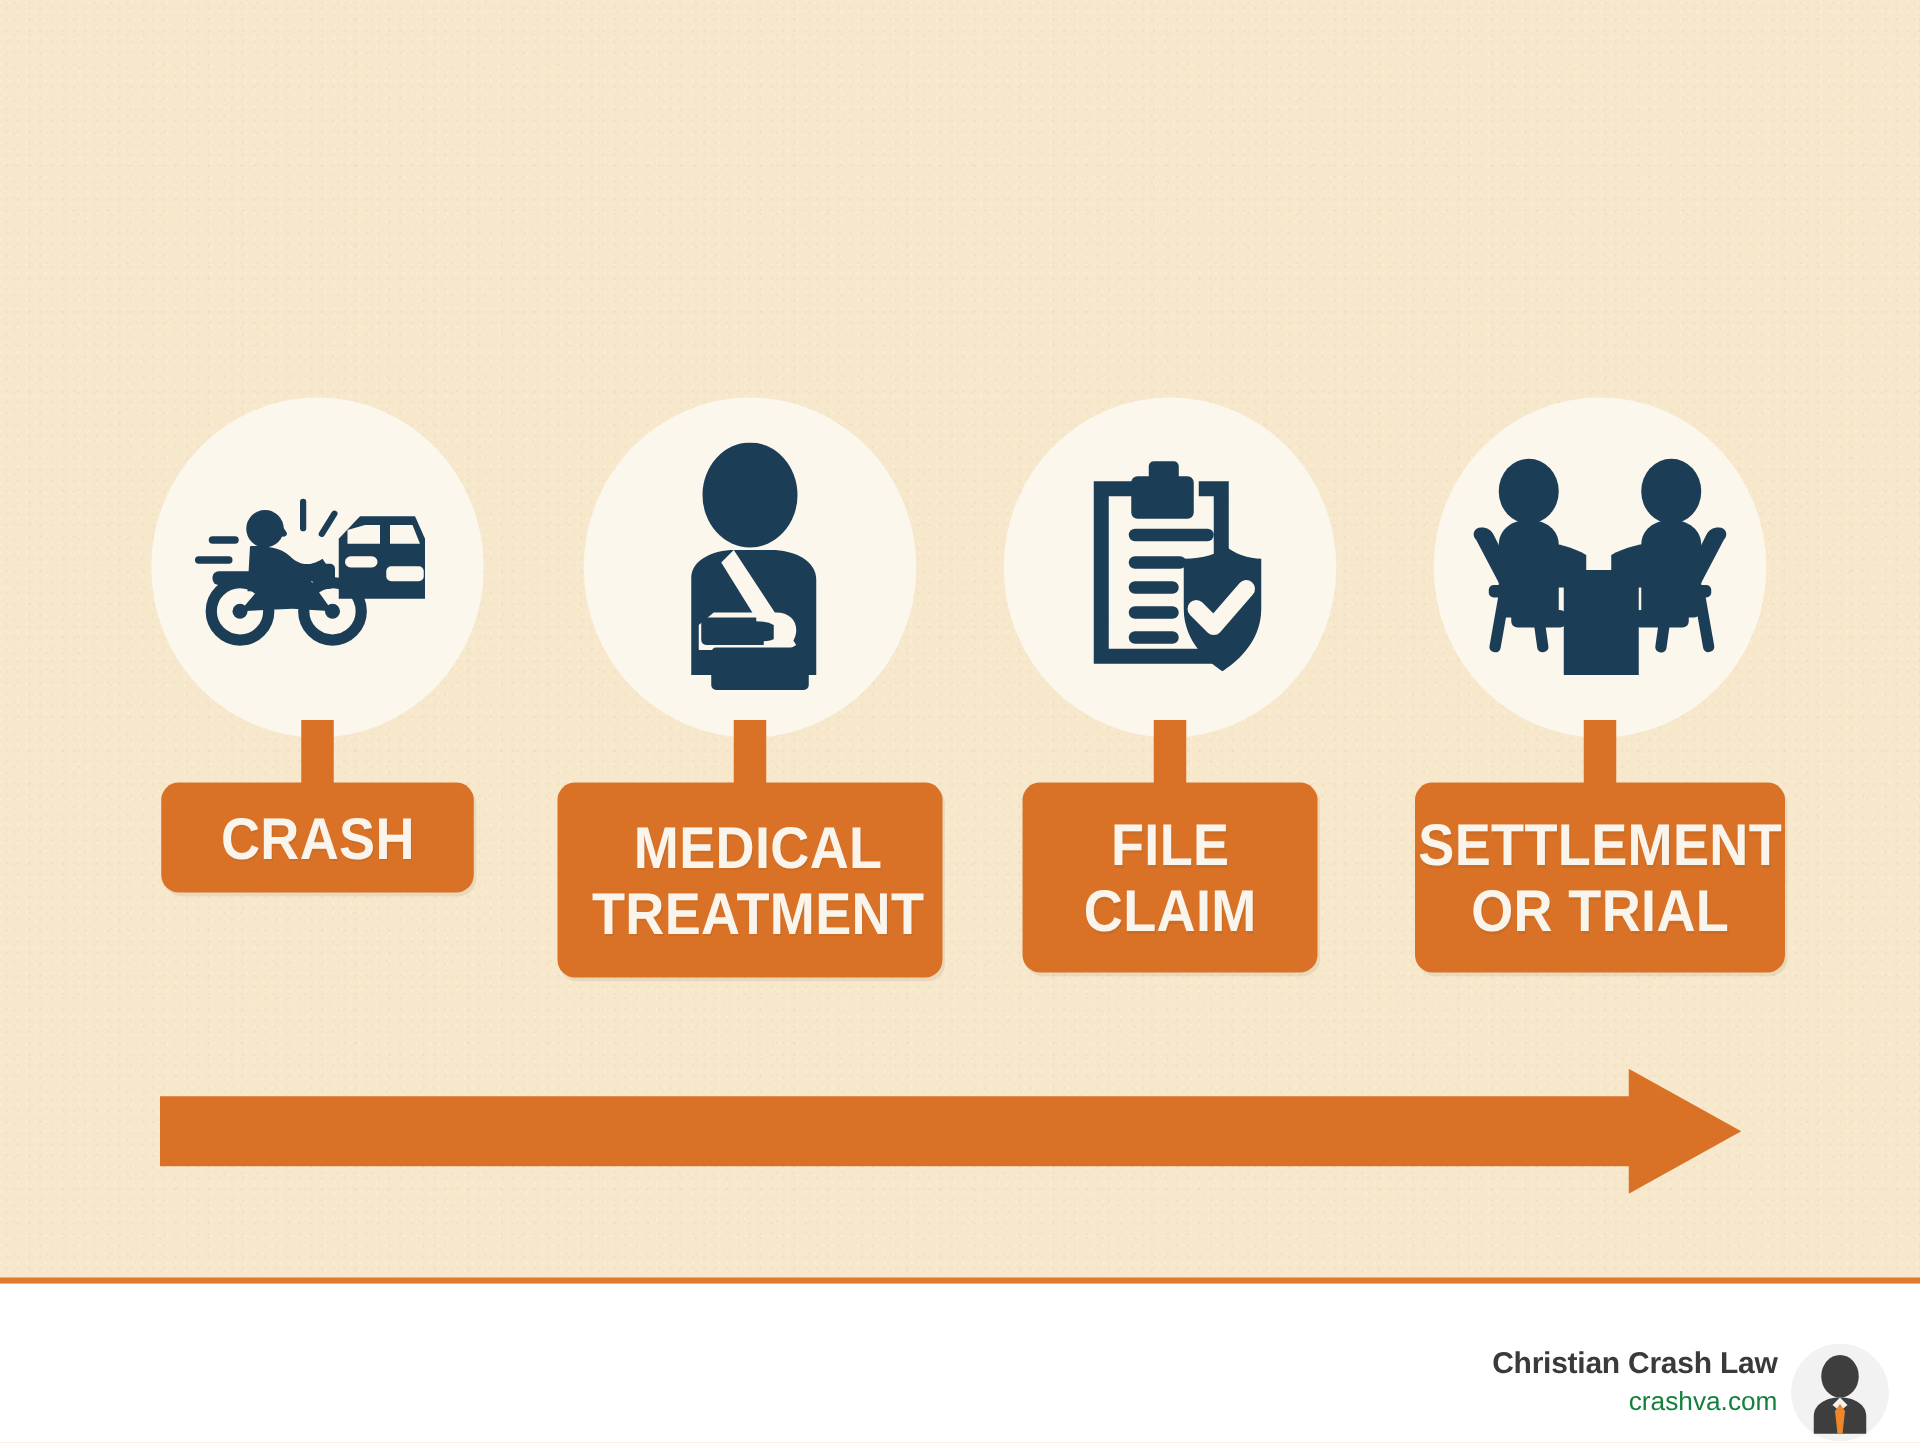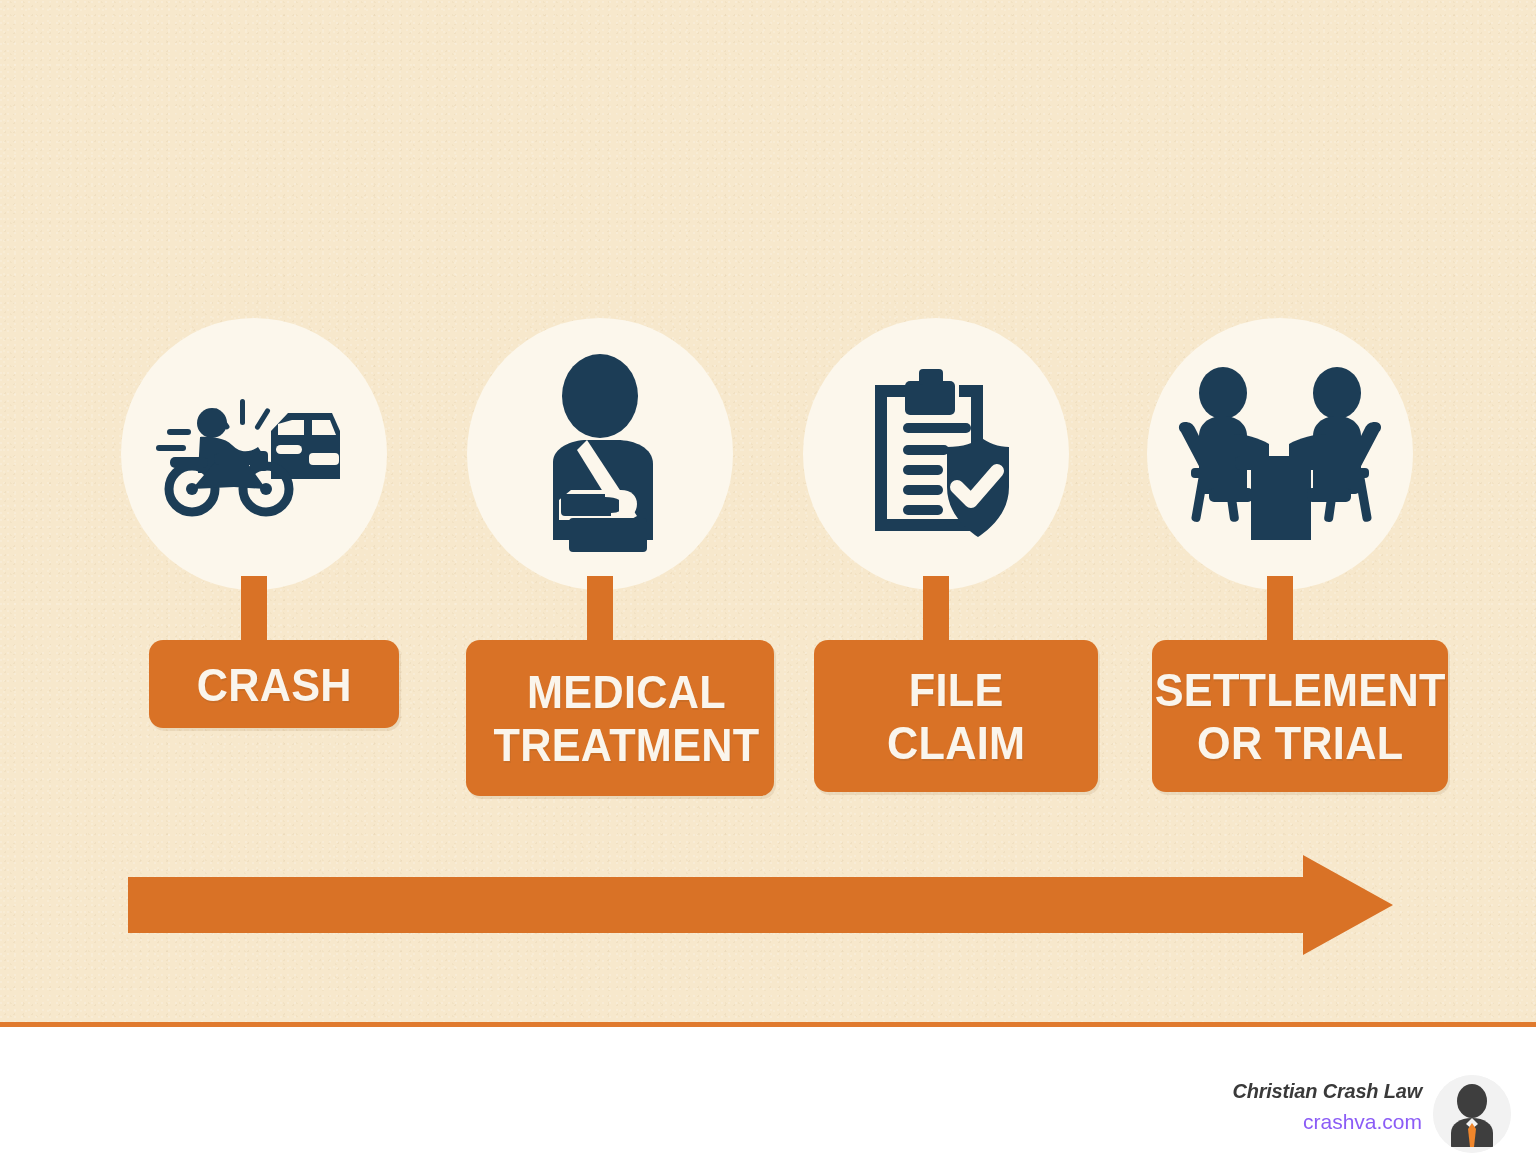--- a/index.html
+++ b/index.html
@@ -93,50 +93,49 @@
     transform: translateX(-50%);
     width: 26px;
     height: 90px;
     background: #d97226;
   }
 
   .label-box {
     position: absolute;
     left: 50%;
     transform: translateX(-50%);
-    top: 322px;
+    top: 308px;
     background: #d97226;
     border-radius: 14px;
     color: #faf5ec;
     display: flex;
     align-items: center;
     justify-content: center;
     text-align: center;
     box-shadow: 2px 3px 0 rgba(150,110,60,0.13);
-    margin-left: 20px;
   }
   .label-text {
     font-family: "Liberation Sans Narrow", "Liberation Sans", sans-serif;
     font-weight: 700;
     font-size: 47px;
     line-height: 53px;
     letter-spacing: 0.3px;
     transform: scaleX(0.92);
     text-shadow: 1px 2px 0 rgba(150,90,40,0.22);
     padding: 0 6px;
     white-space: pre-line;
   }
 
   
   #step-0 { left: 121px; width: 266px; }
   #step-0 .label-box { width: 250px; height: 88px; }
   #step-1 { left: 467px; width: 266px; }
   #step-1 .label-box { width: 296px; height: 156px; padding-left: 12px; }
   #step-2 { left: 803px; width: 266px; }
-  #step-2 .label-box { width: 284px; height: 152px; }
+  #step-2 .label-box { width: 236px; height: 152px; }
   #step-3 { left: 1147px; width: 266px; }
   #step-3 .label-box { width: 296px; height: 152px; }
 
   
   .arrow {
     position: absolute;
     left: 128px;
     top: 855px;
     width: 1265px;
     height: 100px;
@@ -167,28 +166,27 @@
     position: absolute;
     right: 114px;
     top: 50px;
     text-align: right;
   }
   .brand-name {
     display: block;
     color: #3a3a3a;
     font-family: "Liberation Sans", sans-serif;
     font-weight: 700;
-    font-size: 20px;
+    font-size: 24px;
     line-height: 28px;
     letter-spacing: -0.2px;
-    font-style: italic;
   }
   .brand-url {
     display: block;
-    color: #8b5cf6;
+    color: #15803d;
     font-family: "Liberation Sans", sans-serif;
     font-weight: 400;
     font-size: 21px;
     line-height: 30px;
     margin-top: 2px;
   }
   .avatar {
     position: absolute;
     right: 25px;
     top: 48px;

